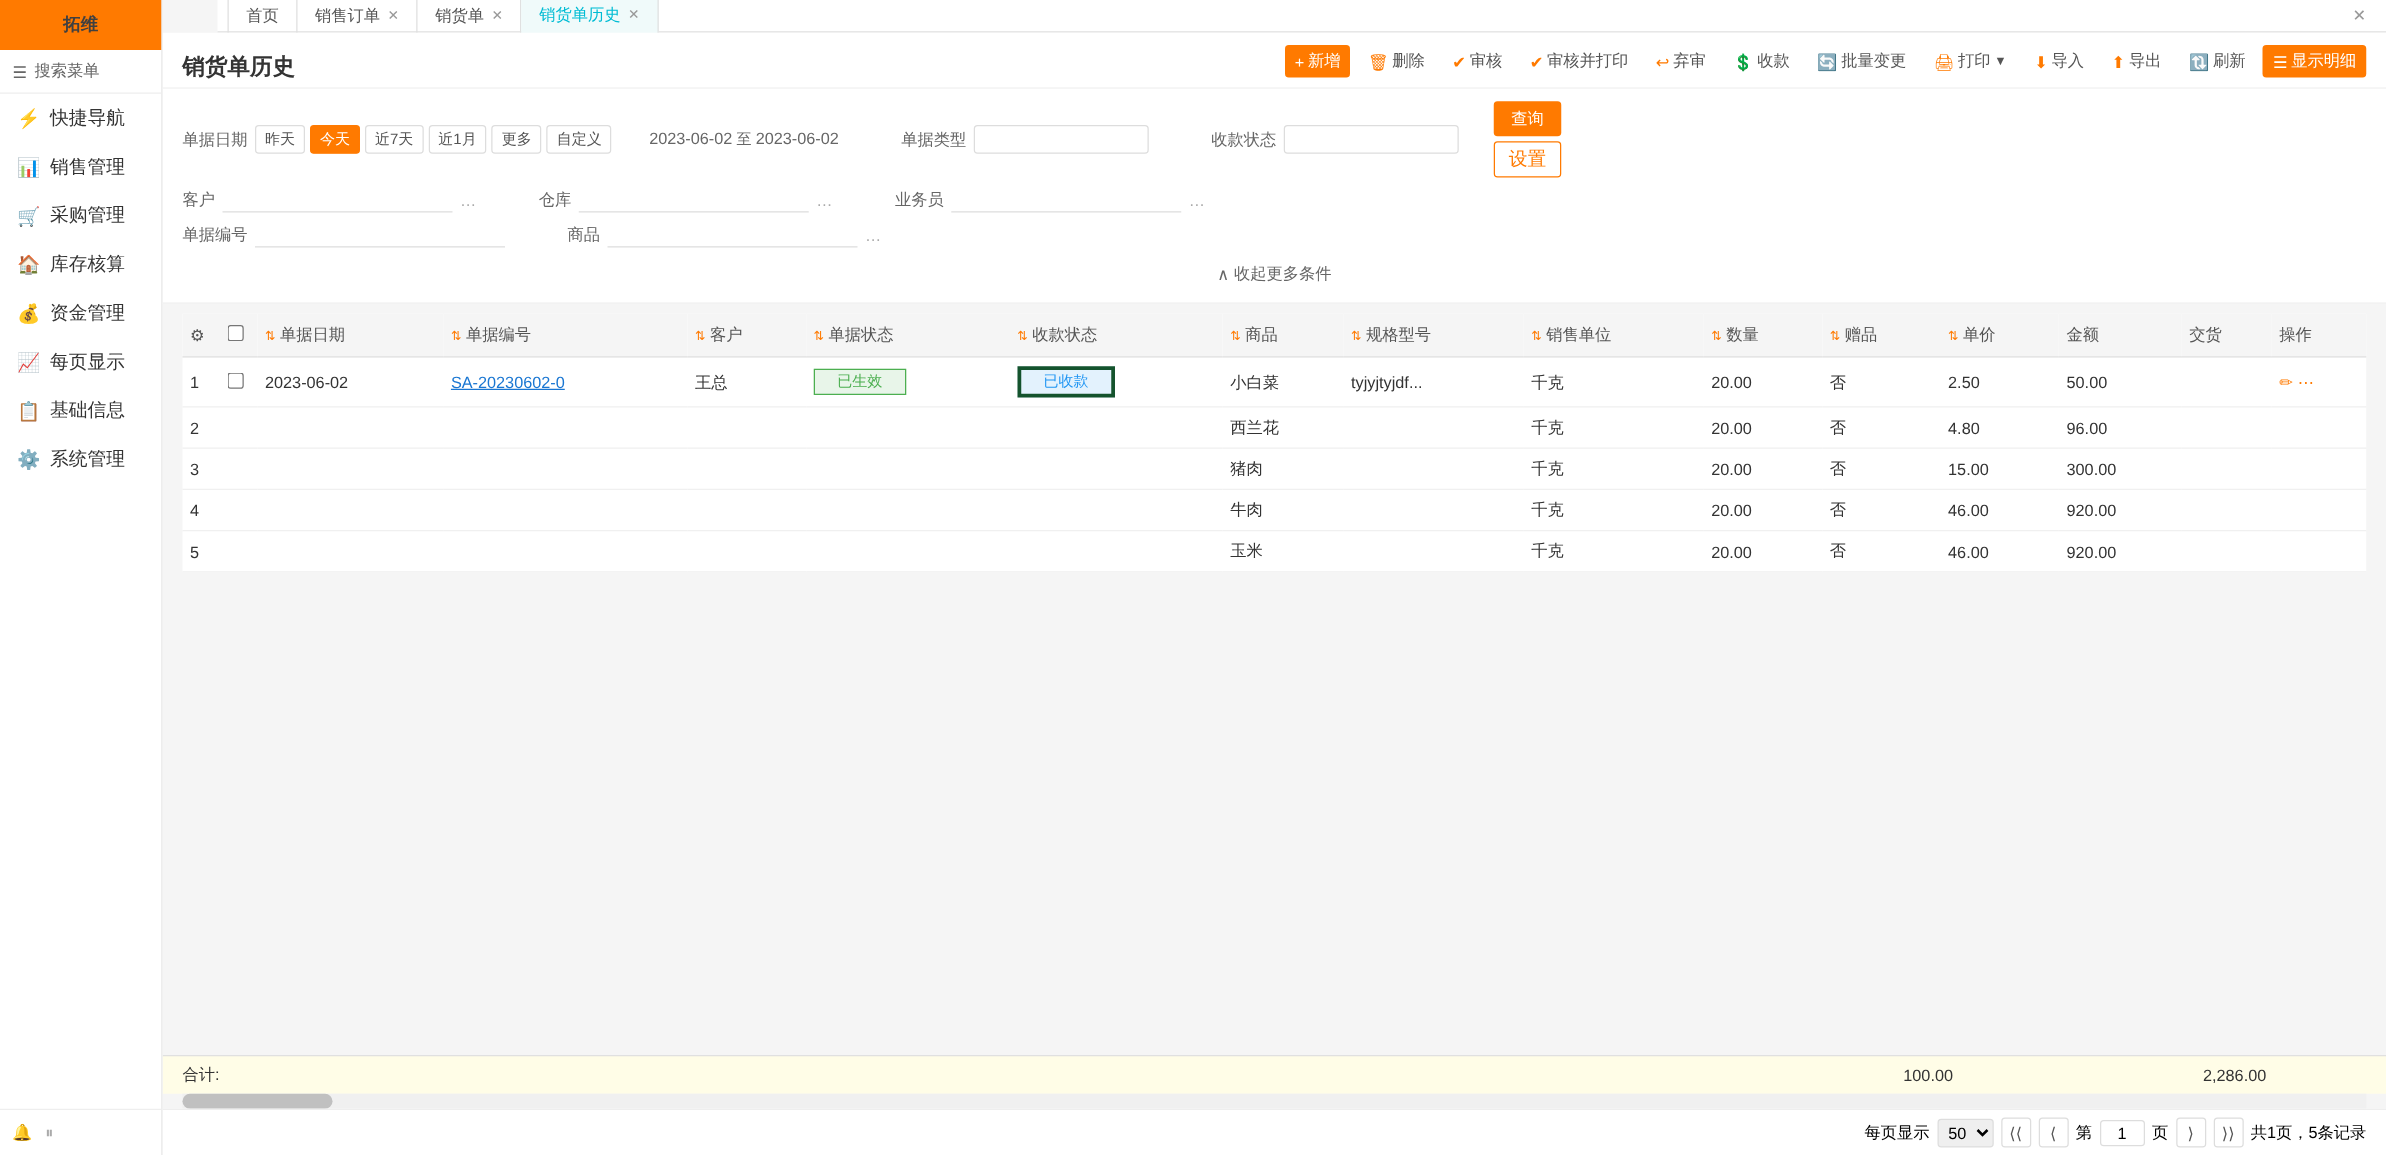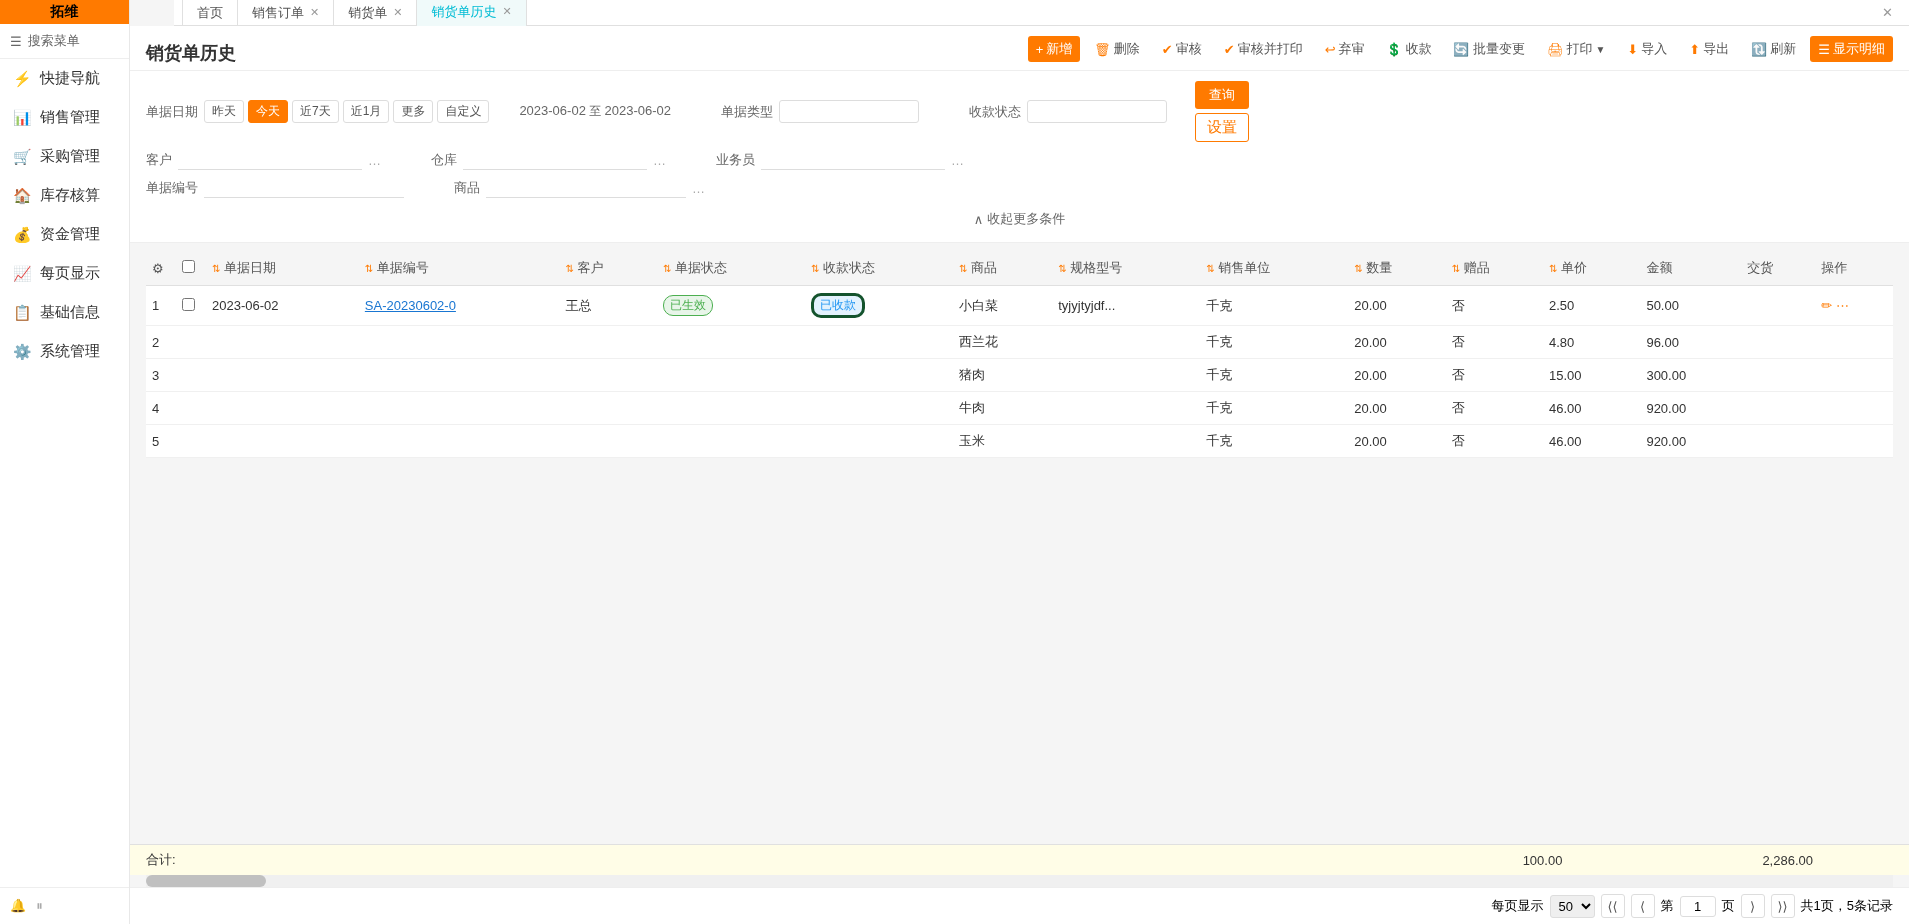--- a/index.html
+++ b/index.html
@@ -8,26 +8,26 @@
     
     .sidebar {
       width: 130px;
       background: #fff;
       border-right: 1px solid #e8e8e8;
       display: flex;
       flex-direction: column;
       flex-shrink: 0;
     }
     .sidebar-logo {
-      height: 24px;
+      height: 40px;
       background: #ff7a00;
       display: flex;
       align-items: center;
       justify-content: center;
-      color: #000000;
+      color: #404040;
       font-size: 14px;
       font-weight: bold;
     }
     .sidebar-item {
       display: flex;
       align-items: center;
       padding: 10px 14px;
       cursor: pointer;
       color: #333;
       gap: 8px;
@@ -242,22 +242,22 @@
     }
     th .sort-icon { color: #ff7a00; font-size: 10px; }
     td {
       padding: 7px 6px;
       border-bottom: 1px solid #f0f0f0;
       color: #333;
       font-size: 13px;
     }
     .badge {
       display: inline-block;
-      padding: 1px 6px;
-      border-radius: 10px;
+      padding: 1px 18px;
+      border-radius: 0;
       font-size: 12px;
     }
     .badge-green { background: #e8f5e9; color: #4caf50; border: 1px solid #4caf50; }
     .badge-blue { background: #e3f2fd; color: #2196f3; border: 3px solid #14532d; }
     .link-text { color: #1976d2; text-decoration: underline; cursor: pointer; }
     .action-icons { display: flex; gap: 4px; }
     .action-icon { cursor: pointer; color: #ff7a00; }
 
     
     .summary-row {

